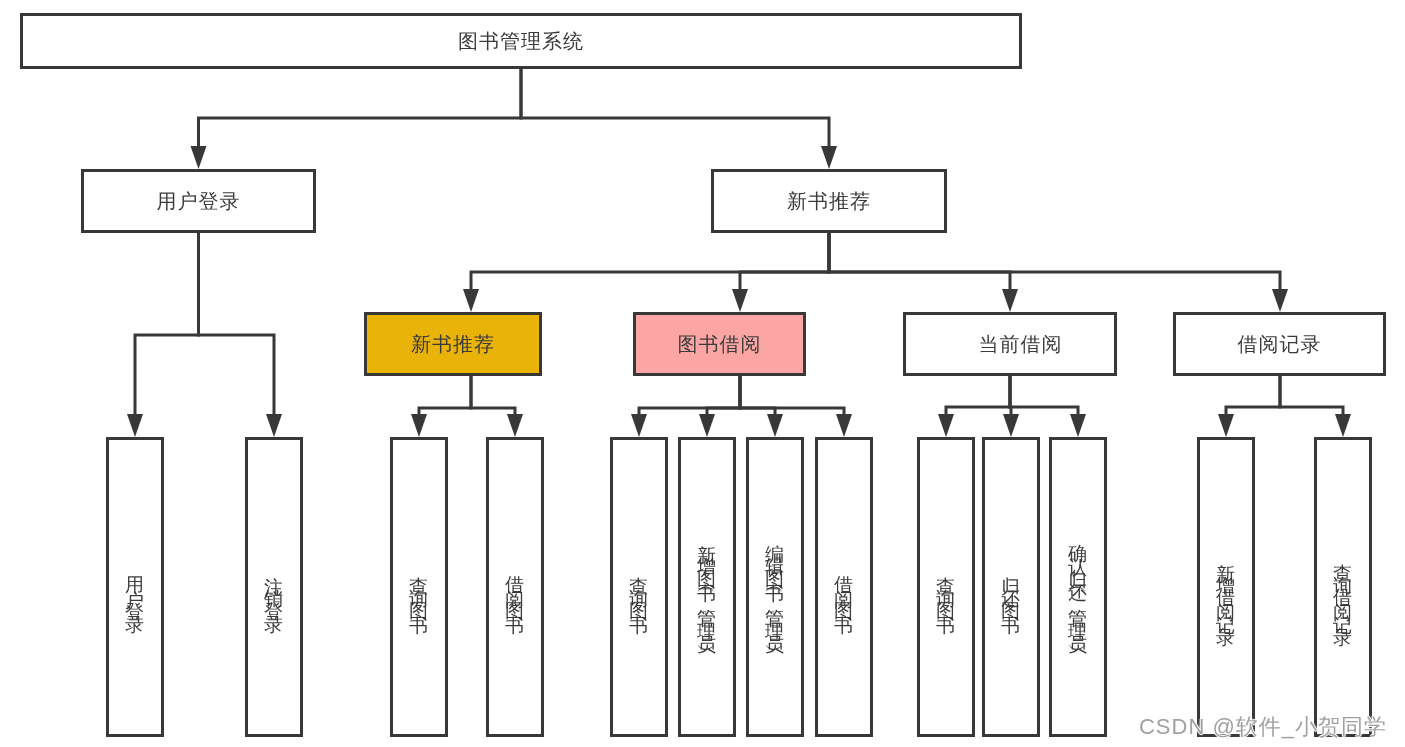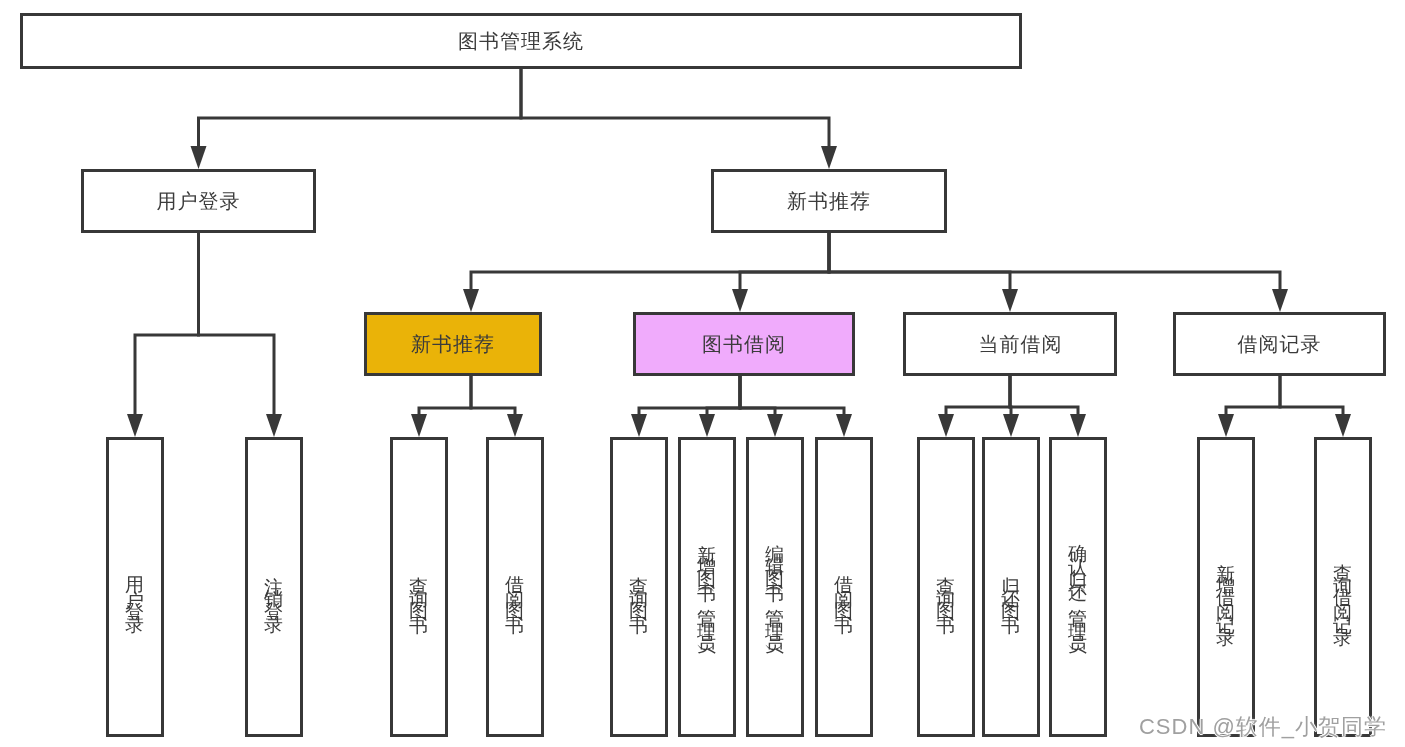--- a/index.html
+++ b/index.html
@@ -109,21 +109,21 @@
       </div>
       <div class="node horizontal" style="left: 81px; top: 169px; width: 235px; height: 64px; border-color: rgb(56, 56, 56); background: rgb(255, 255, 255);">
         <span class="node-label" style="color: rgb(59, 59, 59);">用户登录</span>
       </div>
       <div class="node horizontal" style="left: 711px; top: 169px; width: 236px; height: 64px; border-color: rgb(56, 56, 56); background: rgb(255, 255, 255);">
         <span class="node-label" style="color: rgb(59, 59, 59);">新书推荐</span>
       </div>
       <div class="node horizontal" style="left: 364px; top: 312px; width: 178px; height: 64px; border-color: rgb(56, 56, 56); background: #eab308;">
         <span class="node-label" style="color: rgb(59, 59, 59);">新书推荐</span>
       </div>
-      <div class="node horizontal" style="left: 633px; top: 312px; width: 222px; height: 64px; border-color: rgb(56, 56, 56); background: #f0abfc;">
+      <div class="node horizontal" style="left: 633px; top: 312px; width: 173px; height: 64px; border-color: rgb(56, 56, 56); background: #fca5a5;">
         <span class="node-label" style="color: rgb(59, 59, 59);">图书借阅</span>
       </div>
       <div class="node horizontal" style="left: 903px; top: 312px; width: 214px; height: 64px; border-color: rgb(56, 56, 56); background: rgb(255, 255, 255); padding-left: 21px;">
         <span class="node-label" style="color: rgb(59, 59, 59);">当前借阅</span>
       </div>
       <div class="node horizontal" style="left: 1173px; top: 312px; width: 213px; height: 64px; border-color: rgb(56, 56, 56); background: rgb(255, 255, 255);">
         <span class="node-label" style="color: rgb(59, 59, 59);">借阅记录</span>
       </div>
       <div class="node vertical" style="left: 106px; top: 437px; width: 58px; height: 300px; border-color: rgb(56, 56, 56); background: rgb(255, 255, 255);">
         <span class="node-label" style="color: rgb(59, 59, 59);">用户登录</span>

